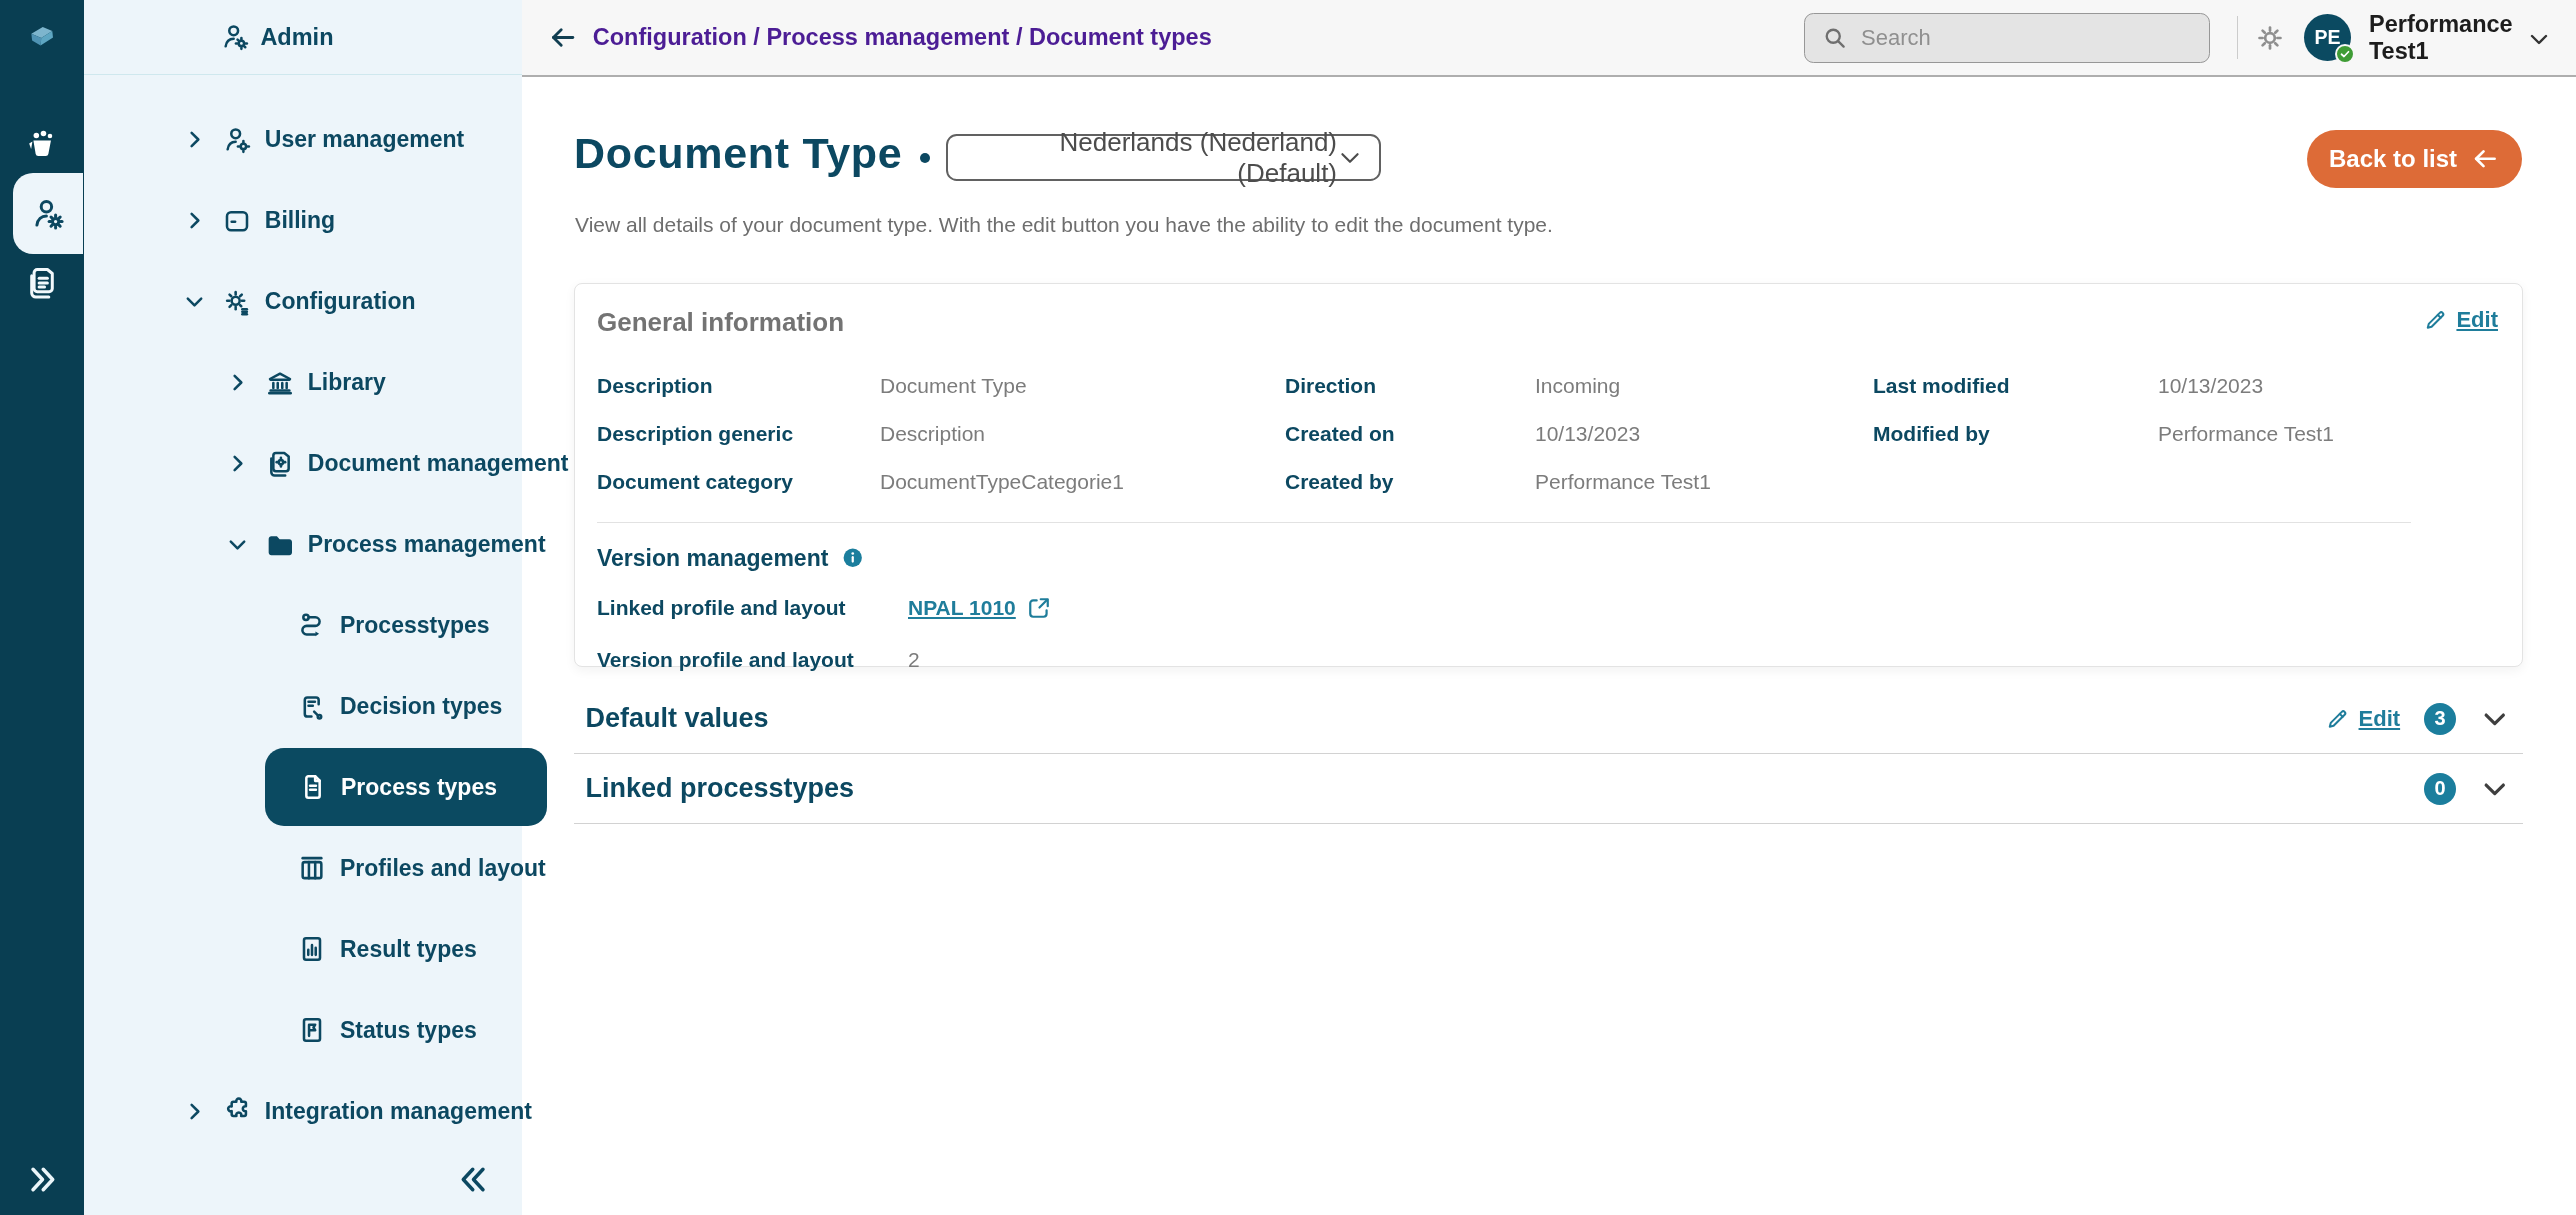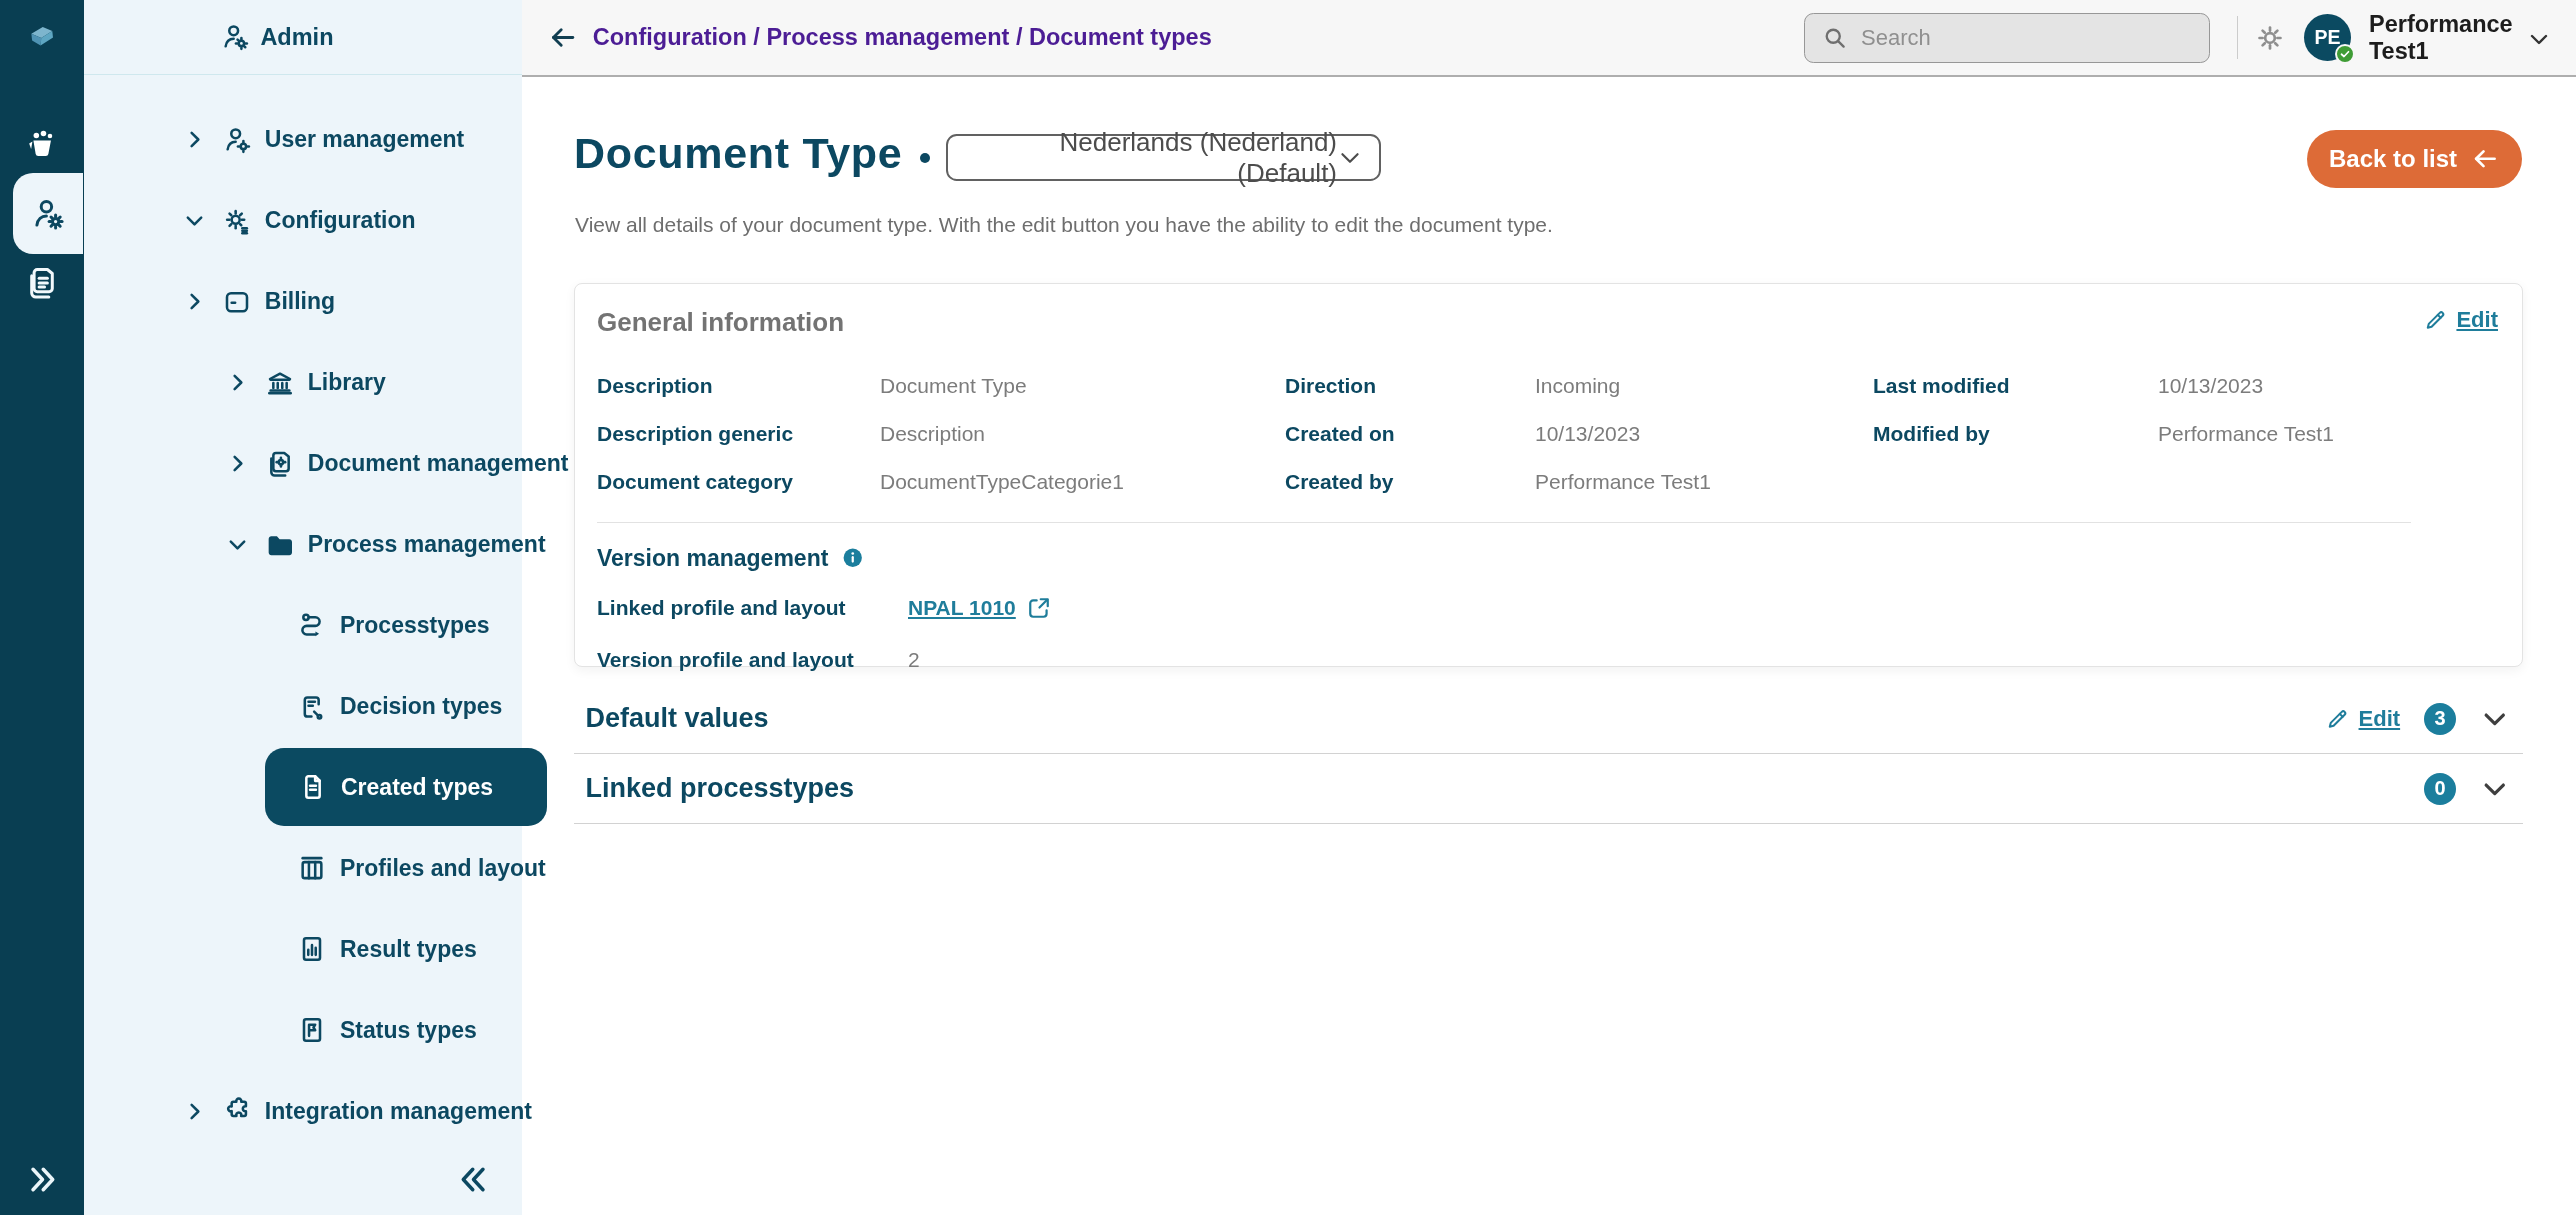--- a/index.html
+++ b/index.html
@@ -263,50 +263,50 @@
         <line x1="16.8" y1="13.6" x2="16.8" y2="12.7"></line>
           <line x1="16.8" y1="20" x2="16.8" y2="20.9"></line>
         <line x1="13.6" y1="16.8" x2="12.7" y2="16.8"></line>
           <line x1="20" y1="16.8" x2="20.9" y2="16.8"></line>
       </svg>
       <span class="lbl">User management</span>
     </div>
 
     <div class="sb-item lvl1">
       <svg class="chev" viewBox="0 0 24 24" fill="none" stroke="currentColor" stroke-width="2.6" stroke-linecap="round" stroke-linejoin="round">
+          <polyline points="9 5 16 12 9 19"></polyline>
+        </svg>
+      <svg class="ic" viewBox="0 0 24 24" fill="none" stroke="currentColor" stroke-width="1.9" stroke-linecap="round" stroke-linejoin="round">
+        <rect x="4.5" y="5.5" width="15" height="13.5" rx="3"></rect>
+          <line x1="8" y1="12.6" x2="10.6" y2="12.6"></line>
+      </svg>
+      <span class="lbl">Billing</span>
+    </div>
+
+    <div class="sb-item lvl1">
+      <svg class="chev" viewBox="0 0 24 24" fill="none" stroke="currentColor" stroke-width="2.6" stroke-linecap="round" stroke-linejoin="round">
           <polyline points="5 9 12 16 19 9"></polyline>
         </svg>
       <svg class="ic" viewBox="0 0 24 24" fill="none" stroke="currentColor" stroke-width="1.9" stroke-linecap="round" stroke-linejoin="round">
         <circle cx="11" cy="11" r="3"></circle>
         <line x1="11" y1="6.4" x2="11" y2="4.6"></line>
           <line x1="11" y1="15.6" x2="11" y2="17.4"></line>
         <line x1="6.4" y1="11" x2="4.6" y2="11"></line>
           <line x1="15.6" y1="11" x2="17.4" y2="11"></line>
         <line x1="7.7" y1="7.7" x2="6.4" y2="6.4"></line>
           <line x1="14.3" y1="14.3" x2="15.2" y2="15.2"></line>
         <line x1="7.7" y1="14.3" x2="6.4" y2="15.6"></line>
           <line x1="14.3" y1="7.7" x2="15.6" y2="6.4"></line>
         <line x1="16" y1="17.4" x2="19.4" y2="17.4"></line>
           <line x1="16" y1="19.3" x2="19.4" y2="19.3"></line>
           <line x1="16" y1="21.2" x2="19.4" y2="21.2"></line>
       </svg>
       <span class="lbl">Configuration</span>
     </div>
 
-    <div class="sb-item lvl1">
-      <svg class="chev" viewBox="0 0 24 24" fill="none" stroke="currentColor" stroke-width="2.6" stroke-linecap="round" stroke-linejoin="round">
-          <polyline points="9 5 16 12 9 19"></polyline>
-        </svg>
-      <svg class="ic" viewBox="0 0 24 24" fill="none" stroke="currentColor" stroke-width="1.9" stroke-linecap="round" stroke-linejoin="round">
-        <rect x="4.5" y="5.5" width="15" height="13.5" rx="3"></rect>
-          <line x1="8" y1="12.6" x2="10.6" y2="12.6"></line>
-      </svg>
-      <span class="lbl">Billing</span>
-    </div>
-
     <div class="sb-item lvl2">
       <svg class="chev" viewBox="0 0 24 24" fill="none" stroke="currentColor" stroke-width="2.6" stroke-linecap="round" stroke-linejoin="round">
           <polyline points="9 5 16 12 9 19"></polyline>
         </svg>
       <svg class="ic" viewBox="0 0 24 24" fill="none" stroke="currentColor" stroke-width="1.9" stroke-linecap="round" stroke-linejoin="round">
         <polyline points="4.5 9 12 5 19.5 9"></polyline>
           <line x1="5" y1="9.6" x2="19" y2="9.6"></line>
         <line x1="7" y1="12" x2="7" y2="15.8"></line>
           <line x1="10.3" y1="12" x2="10.3" y2="15.8"></line>
         <line x1="13.7" y1="12" x2="13.7" y2="15.8"></line>
@@ -363,21 +363,21 @@
       <span class="lbl">Decision types</span>
     </div>
 
     <div class="sb-item lvl3 active">
       <svg class="ic" viewBox="0 0 24 24" fill="none" stroke="currentColor" stroke-width="1.9" stroke-linecap="round" stroke-linejoin="round">
         <path d="M13.8 4H8.5A1.5 1.5 0 0 0 7 5.5v13A1.5 1.5 0 0 0 8.5 20h7a1.5 1.5 0 0 0 1.5-1.5V7.2z"></path>
         <polyline points="13.6 4 13.6 7.4 17 7.4"></polyline>
         <line x1="9.8" y1="11" x2="14.2" y2="11"></line>
           <line x1="9.8" y1="14" x2="14.2" y2="14"></line>
       </svg>
-      <span class="lbl">Created types</span>
+      <span class="lbl">Process types</span>
     </div>
 
     <div class="sb-item lvl3">
       <svg class="ic" viewBox="0 0 24 24" fill="none" stroke="currentColor" stroke-width="1.9" stroke-linecap="round" stroke-linejoin="round">
         <line x1="5" y1="4.6" x2="19" y2="4.6"></line>
         <rect x="5" y="7.6" width="14" height="12" rx="1.5"></rect>
         <line x1="9.7" y1="7.6" x2="9.7" y2="19.6"></line>
           <line x1="14.4" y1="7.6" x2="14.4" y2="19.6"></line>
       </svg>
       <span class="lbl">Profiles and layout</span>

